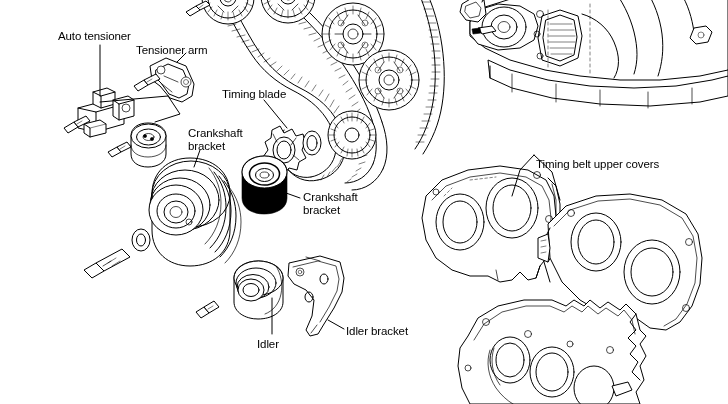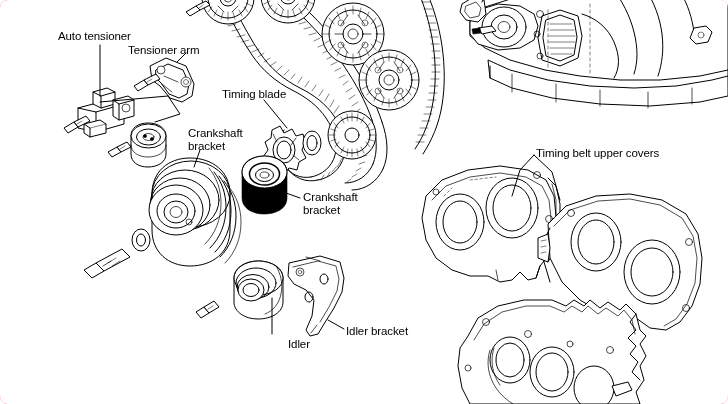--- a/index.html
+++ b/index.html
@@ -10,21 +10,20 @@
   }
   body {
     font-family: "Liberation Sans", sans-serif;
   }
   #diagram-root {
     position: relative;
     width: 728px;
     height: 404px;
     background: #ec4899;
     overflow: hidden;
-    border-radius: 8px;
   }
   #diagram-svg {
     position: absolute;
     top: 0;
     left: 0;
     width: 728px;
     height: 404px;
     display: block;
   }
   .cl { fill: none; stroke: #000000; stroke-width: 1; stroke-linejoin: round; stroke-linecap: round; }
@@ -502,33 +501,33 @@
     <line class="leader" x1="272" y1="334" x2="272" y2="298"></line>
     <line class="leader" x1="344" y1="329" x2="328" y2="320"></line>
     <polyline class="leader" points="534,155 520,170 512,196"></polyline>
     <polyline class="leader" points="534,155 552,172 560,200"></polyline>
   </g>
 
 </svg>
 
 <div class="lbl" style="left:58px; top:30px;">Auto tensioner</div>
 
-<div class="lbl" style="left:128px; top:44px;">Tensioner arm</div>
+<div class="lbl" style="left:136px; top:44px;">Tensioner arm</div>
 
 <div class="lbl" style="left:222px; top:88px;">Timing blade</div>
 
 <div class="lbl two-line" style="left:188px; top:127px; width:78px;">
   <div>Crankshaft</div>
   <div>bracket</div>
 </div>
 
 <div class="lbl two-line" style="left:303px; top:191px; width:80px;">
   <div>Crankshaft</div>
   <div>bracket</div>
 </div>
 
-<div class="lbl" style="left:257px; top:338px;margin-left:31px;">Idler</div>
+<div class="lbl" style="left:257px; top:338px;">Idler</div>
 
 <div class="lbl" style="left:346px; top:325px;">Idler bracket</div>
 
-<div class="lbl" style="left:536px; top:147px;">Timing belt upper covers</div>
+<div class="lbl" style="left:536px; top:158px;">Timing belt upper covers</div>
 
 </div>
 
 </body></html>

